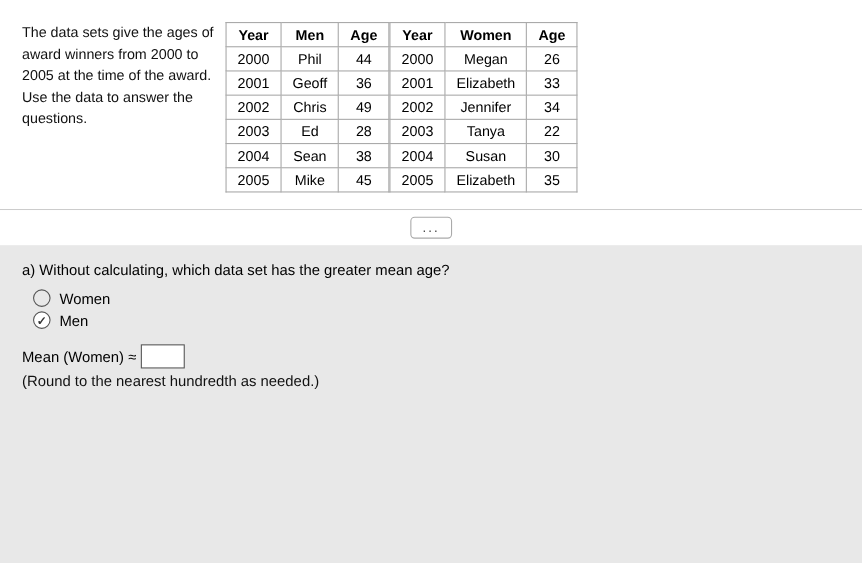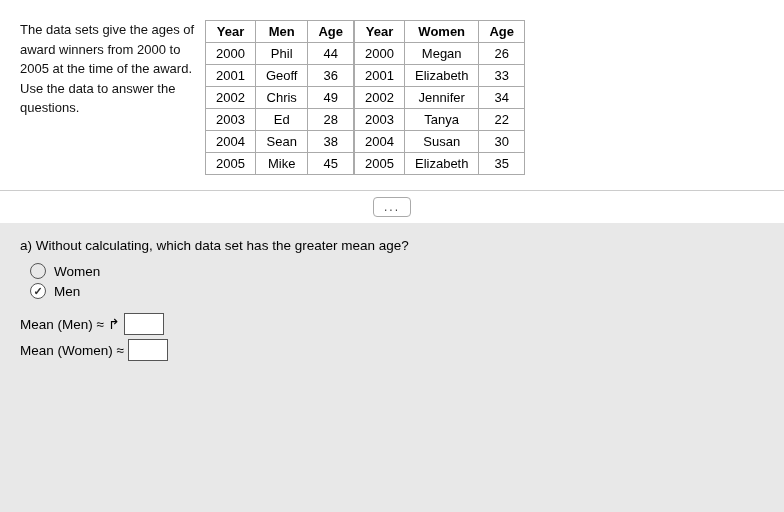--- a/index.html
+++ b/index.html
@@ -276,24 +276,22 @@
       <div class="radio-circle"></div>
       <span>Women</span>
     </div>
     <div class="radio-item">
       <div class="radio-checked"></div>
       <span>Men</span>
     </div>
   </div>
 
 
-  <div class="mean-row">
-    <span class="mean-label">Mean (Men) ≈</span>
-    <span class="cursor-icon">↱</span>
-    <input class="mean-input" type="text" value="" style="">
-  </div>
 
   <div class="mean-row">
     <span class="mean-label">Mean (Women) ≈</span>
     <input class="mean-input" type="text" value="" style="">
   </div>
 
+  <div class="rounded-note">
+    <span>(Round to the nearest hundredth as needed.)</span>
+  </div>
 </div>
 
 </body></html>

